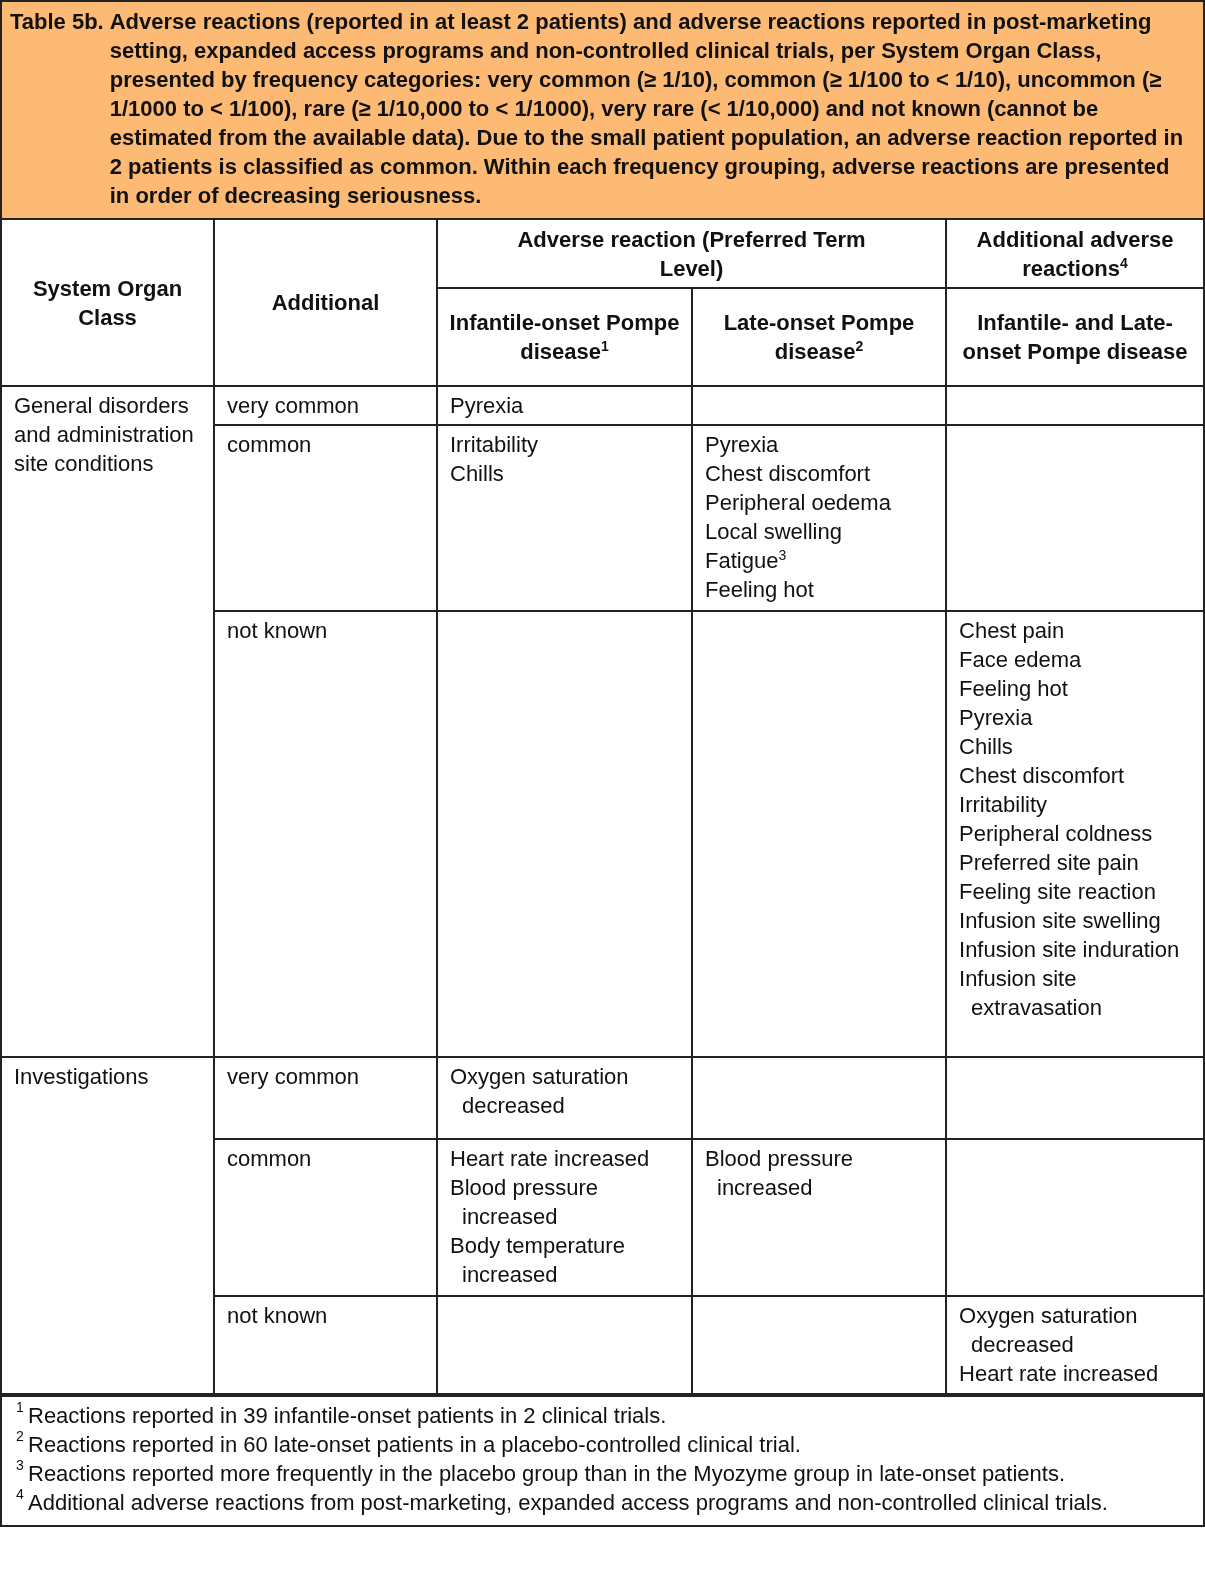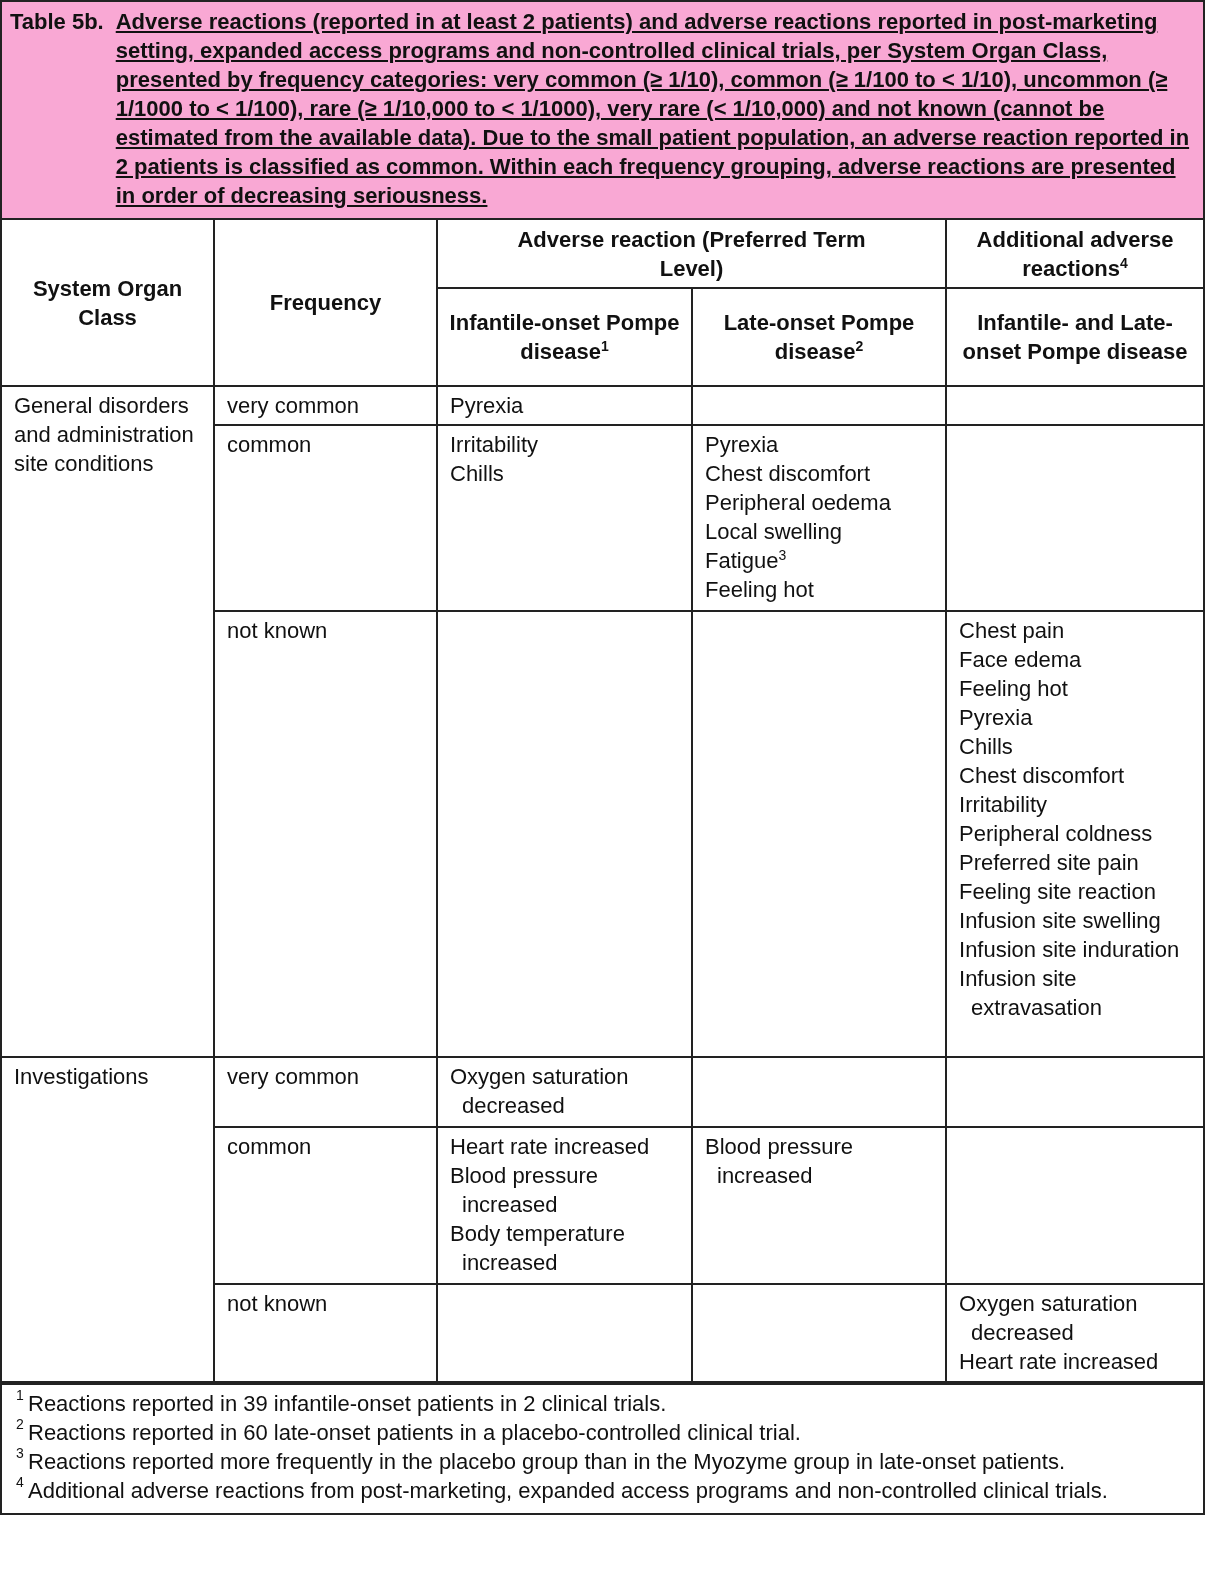--- a/index.html
+++ b/index.html
@@ -1,24 +1,24 @@
 <!DOCTYPE html>
 <html><head>
 <meta charset="utf-8">
 <style>
   html, body { margin: 0; padding: 0; background: #ffffff; }
   body { width: 1205px; height: 1575px; overflow: hidden; font-family: "Liberation Sans", sans-serif; color: #111; }
   .doc { position: absolute; left: 0; top: 0; width: 1201px; border: 2px solid #222; }
   .caption {
-    background: #f9a8d4; border-bottom: 2px solid #222;
+    background: #fdba74; border-bottom: 2px solid #222;
     font-weight: bold; font-size: 22px; line-height: 29px;
-    padding: 5px 8px 8px 8px; display: flex; gap: 6px;
+    padding: 5px 8px 8px 8px; display: flex;
   }
   .caption .lbl { white-space: nowrap; padding-right: 6px; }
-  .caption .txt { flex: 1; text-decoration: underline; }
+  .caption .txt { flex: 1; }
   table { border-collapse: collapse; width: 1201px; table-layout: fixed; }
   td, th { border: 2px solid #222; vertical-align: top; font-size: 22px; line-height: 29px; }
   th { font-weight: bold; text-align: center; vertical-align: middle; padding: 4px 6px; }
   td { padding: 4px 12px; }
   tr:first-child th { border-top: none; }
   tr > :first-child { border-left: none; }
   tr > :last-child { border-right: none; }
   sup { font-size: 14px; line-height: 0; }
   .line { display: block; }
   .foot { border-top: 2px solid #222; padding: 4px 12px 8px 14px; font-size: 22px; line-height: 29px; }
@@ -39,21 +39,21 @@
     <colgroup>
       <col style="width:212px">
         <col style="width:223px">
         <col style="width:255px">
         <col style="width:254px">
         <col style="width:257px">
     </colgroup>
     <thead>
       <tr style="height:68px">
         <th rowspan="2" data-name="header-system-organ-class">System Organ Class</th>
-        <th rowspan="2" data-name="header-frequency">Frequency</th>
+        <th rowspan="2" data-name="header-frequency">Additional</th>
         <th colspan="2" data-name="header-adverse-reaction">Adverse reaction (Preferred Term Level)</th>
         <th data-name="header-additional-adverse-reactions"><span data-name="header-additional-label">Additional adverse reactions</span><sup data-name="footnote-ref">4</sup></th>
       </tr>
       <tr style="height:98px">
         <th data-name="header-infantile-onset"><span data-name="header-infantile-label">Infantile-onset Pompe disease</span><sup data-name="footnote-ref">1</sup></th>
         <th data-name="header-late-onset"><span data-name="header-late-label">Late-onset Pompe disease</span><sup data-name="footnote-ref">2</sup></th>
         <th data-name="header-infantile-and-late-onset">Infantile- and Late-onset Pompe disease</th>
       </tr>
     </thead>
     <tbody>
@@ -97,21 +97,21 @@
           <span class="line" data-name="reaction">Irritability</span>
           <span class="line" data-name="reaction">Peripheral coldness</span>
           <span class="line" data-name="reaction">Preferred site pain</span>
           <span class="line" data-name="reaction">Feeling site reaction</span>
           <span class="line" data-name="reaction">Infusion site swelling</span>
           <span class="line hang" data-name="reaction">Infusion site induration</span>
           <span class="line hang" data-name="reaction">Infusion site extravasation</span>
         </td>
       </tr>
 
-      <tr style="height:70px" data-name="table-row">
+      <tr style="height:82px" data-name="table-row">
         <td rowspan="3" data-name="soc-cell">Investigations</td>
         <td data-name="frequency-cell">very common</td>
         <td data-name="infantile-cell">
             <span class="line hang" data-name="reaction">Oxygen saturation decreased</span>
           </td>
         <td data-name="late-cell"></td>
         <td data-name="additional-cell"></td>
       </tr>
       <tr style="height:157px" data-name="table-row">
         <td data-name="frequency-cell">common</td>

